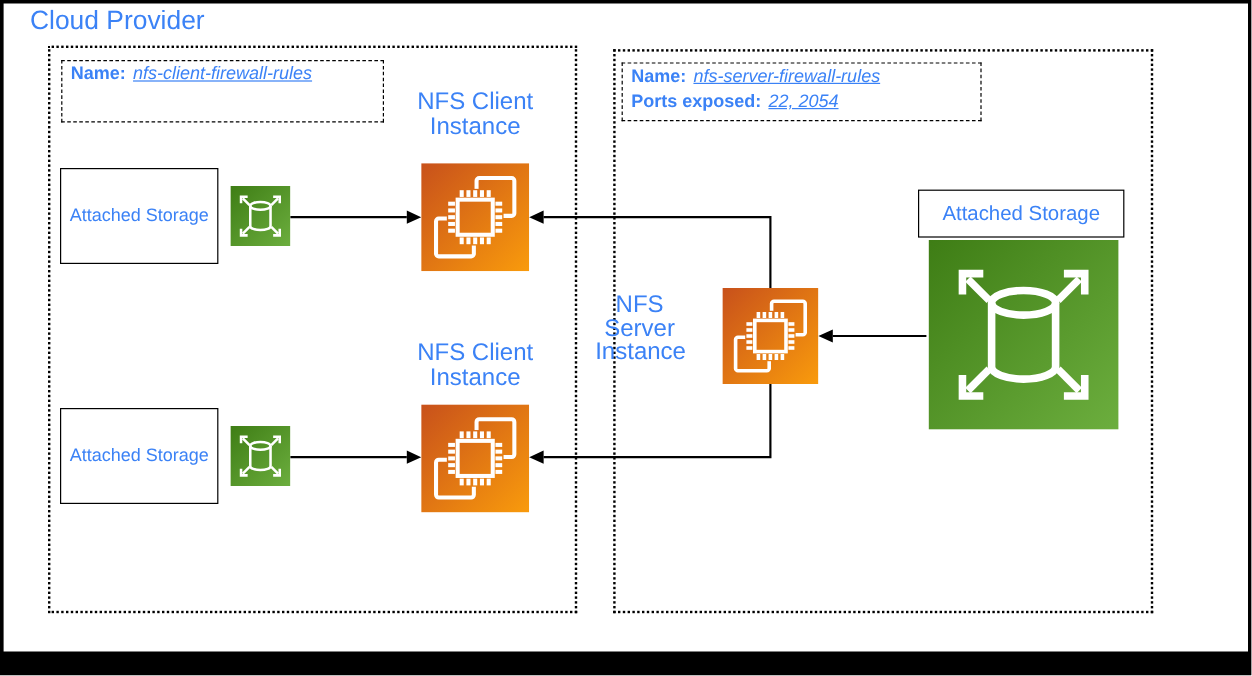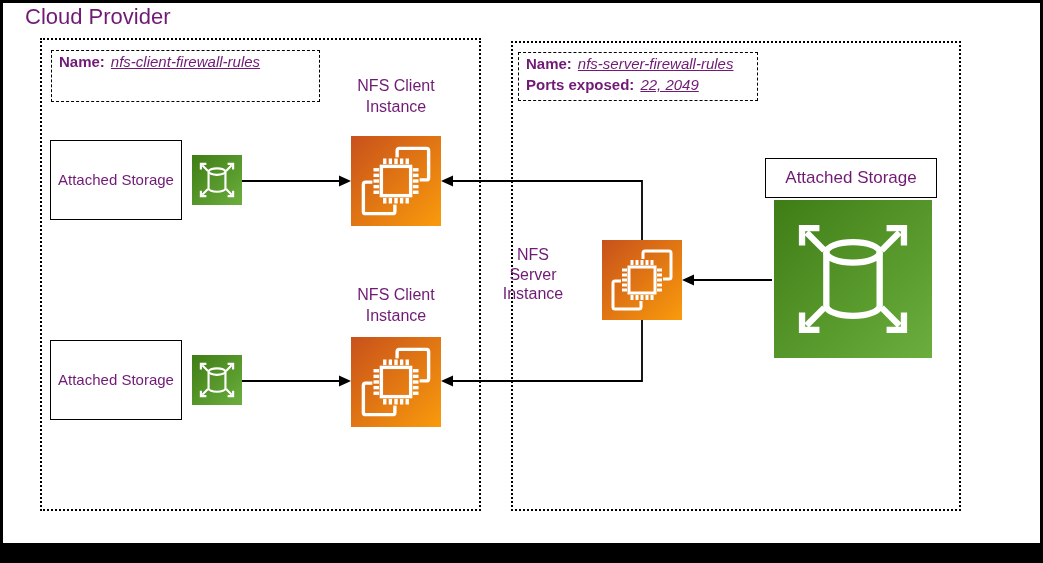--- a/index.html
+++ b/index.html
@@ -4,21 +4,21 @@
 <style>
   html,body{margin:0;padding:0;background:#ffffff;}
   .canvas{
     position:relative;
     width:1043px;height:563px;
     box-sizing:border-box;
     background:#fff;
     border:3px solid #000;
     border-bottom-width:20px;
     font-family:"Liberation Sans", sans-serif;
-    color:#701a75;
+    color:#3b82f6;
     overflow:hidden;
   }
   .abs{position:absolute;}
   .title{
     left:22px;top:1px;
     font-size:22px;
     white-space:nowrap;
   }
   .group-box{
     border:2px dotted #000;
@@ -28,25 +28,25 @@
   .gb-server{left:508px;top:38px;width:450px;height:470px;}
   .fw-box{
     border:1px dashed #000;
     box-sizing:border-box;
     padding:0 7px;
     font-size:15px;
     line-height:21px;
     background:#fff;
   }
   .fw-client{left:48px;top:47px;width:269px;height:52px;}
-  .fw-server{left:515px;top:49px;width:240px;height:49px;}
+  .fw-server{left:515px;top:49px;width:300px;height:49px;}
   .fw-line .b{font-weight:bold;}
   .fw-line .v{font-style:italic;text-decoration:underline;margin-left:6px;}
   .node-label{
-    font-size:16px;
+    font-size:20px;
     line-height:21px;
     text-align:center;
   }
   .storage-box{
     border:1.5px solid #000;
     box-sizing:border-box;
     display:flex;align-items:center;justify-content:center;
     text-align:left;
     font-size:15px;line-height:20px;
     background:#fff;
@@ -88,21 +88,21 @@
 
   <div class="abs group-box gb-client"></div>
   <div class="abs group-box gb-server"></div>
 
   <div class="abs fw-box fw-client">
     <div class="fw-line"><span class="b">Name:</span><span class="v">nfs-client-firewall-rules</span></div>
   </div>
 
   <div class="abs fw-box fw-server">
     <div class="fw-line"><span class="b">Name:</span><span class="v">nfs-server-firewall-rules</span></div>
-    <div class="fw-line"><span class="b">Ports exposed:</span><span class="v">22, 2049</span></div>
+    <div class="fw-line"><span class="b">Ports exposed:</span><span class="v">22, 2054</span></div>
   </div>
 
   <div class="abs node-label lbl-client-1">NFS Client Instance</div>
   <div class="abs node-label lbl-client-2">NFS Client Instance</div>
   <div class="abs node-label lbl-server">NFS Server Instance</div>
 
   <div class="abs storage-box sb-1">Attached Storage</div>
   <div class="abs storage-box sb-2">Attached Storage</div>
   <div class="abs storage-box sb-big">Attached Storage</div>
 

